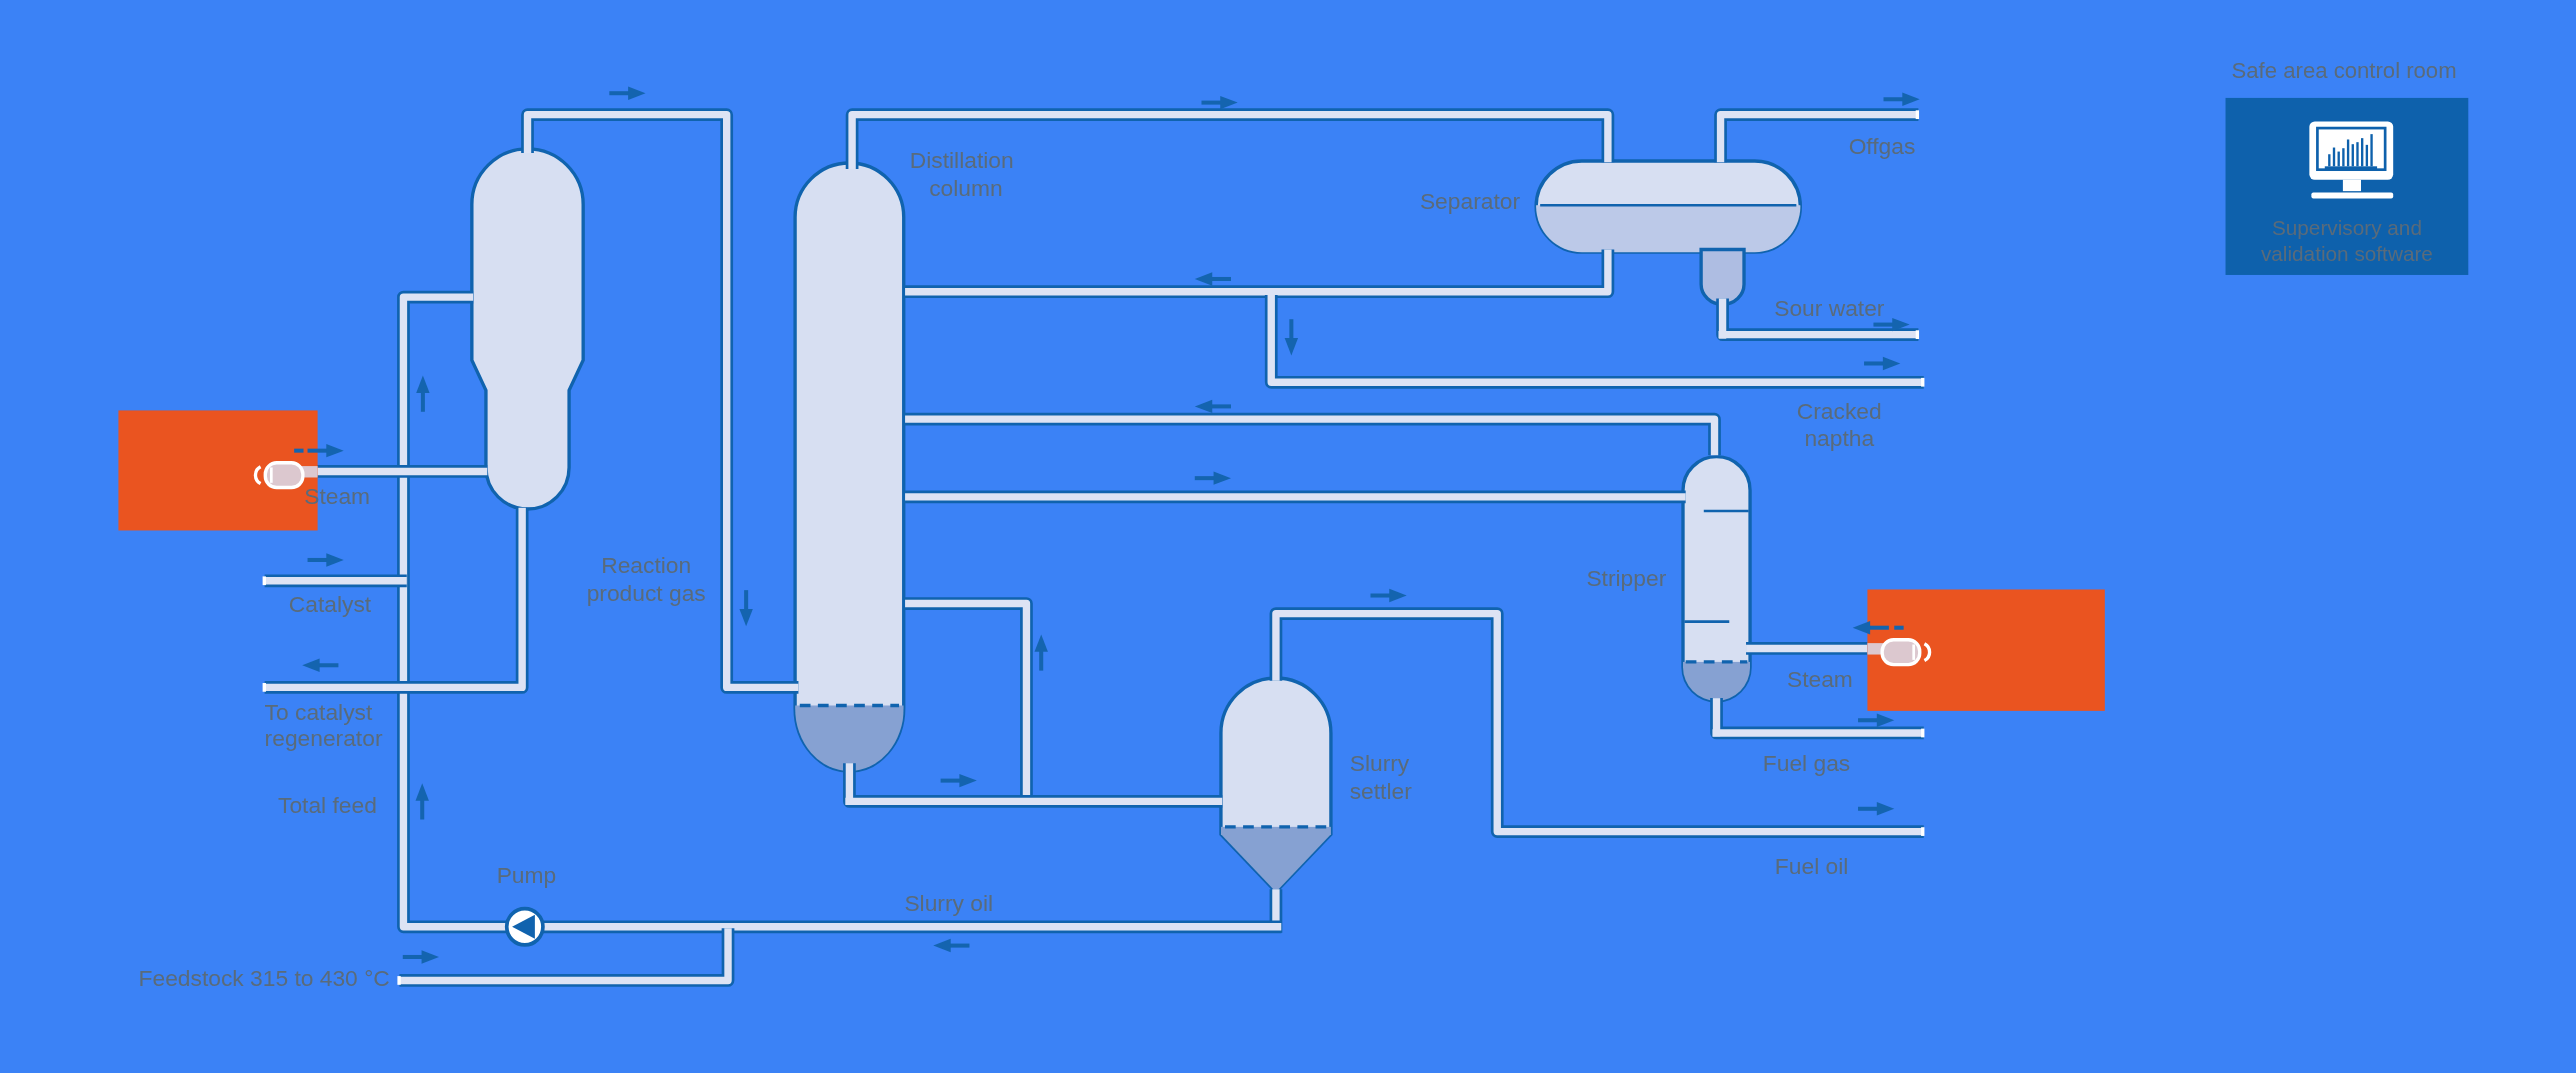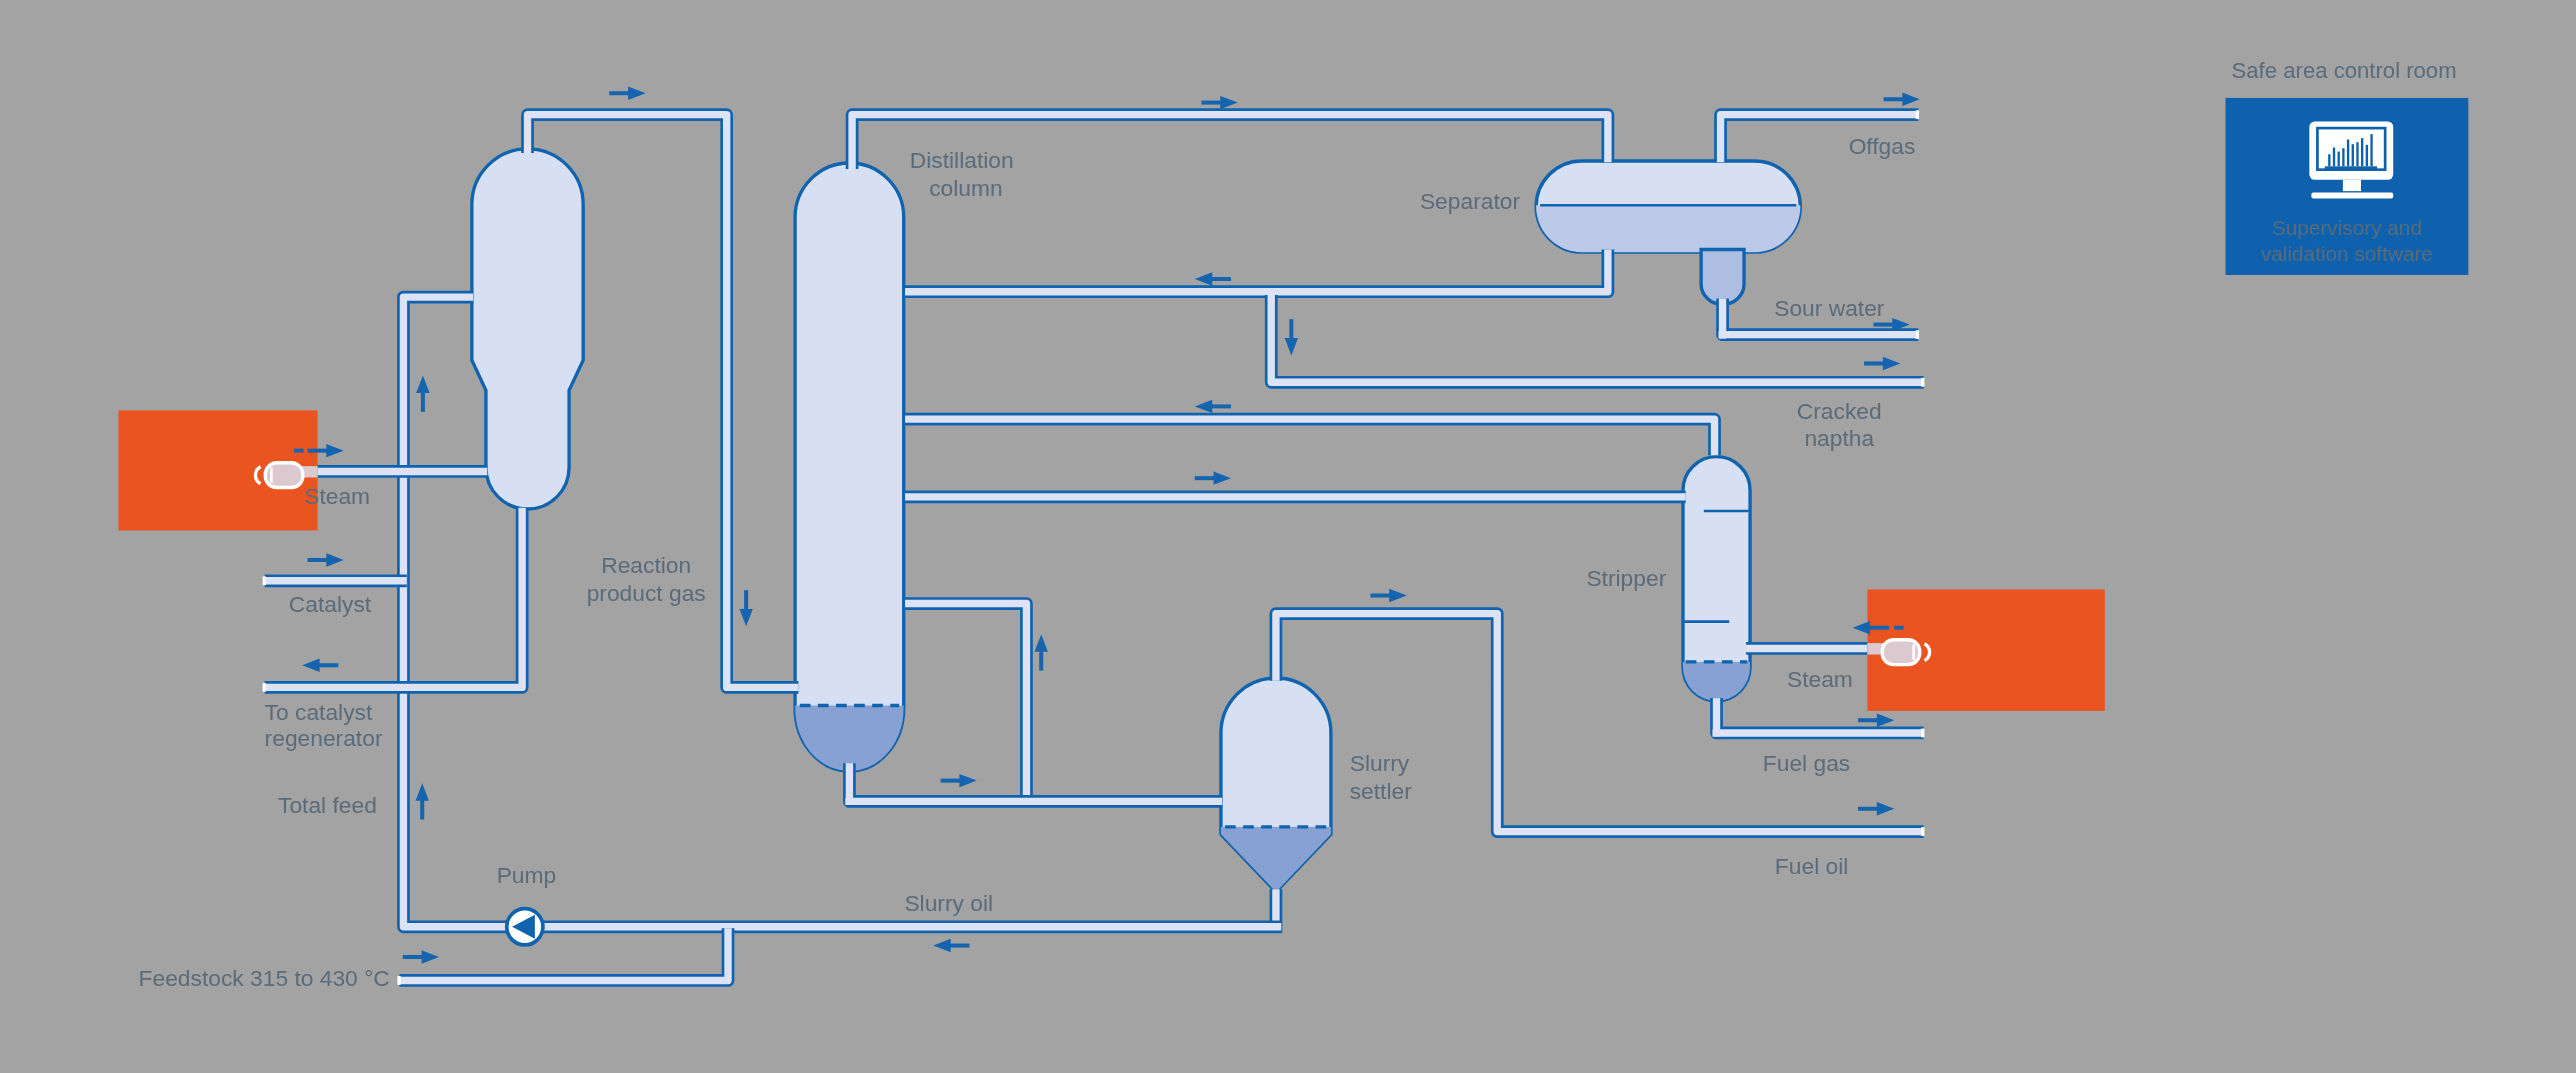--- a/index.html
+++ b/index.html
@@ -1,16 +1,16 @@
 <!DOCTYPE html>
 <html style="font-size:10.7px"><head>
 <meta charset="utf-8">
 <style>
   html,body{margin:0;padding:0;background:#47704d;}
-  .stage{position:relative;width:2576px;height:1073px;background:#a3a3a3;overflow:hidden;
+  .stage{position:relative;width:2576px;height:1073px;background:#3b82f6;overflow:hidden;
          font-family:"Liberation Sans",sans-serif;}
   svg{display:block}
   text{font-family:"Liberation Sans",sans-serif;fill:#5a6b7a;}
   .lbl{font-size:34px;}
   .title{font-size:33px;}
   .boxlbl{font-size:31px;}
   .po{fill:none;stroke:#1063ae;stroke-width:19;stroke-linejoin:round;stroke-linecap:butt;}
   .pi{fill:none;stroke:#dde3f4;stroke-width:11;stroke-linejoin:round;stroke-linecap:butt;}
   .vessel{fill:#d7dff2;stroke:#1063ae;stroke-width:5;}
   .tray{stroke:#1063ae;stroke-width:4;}

